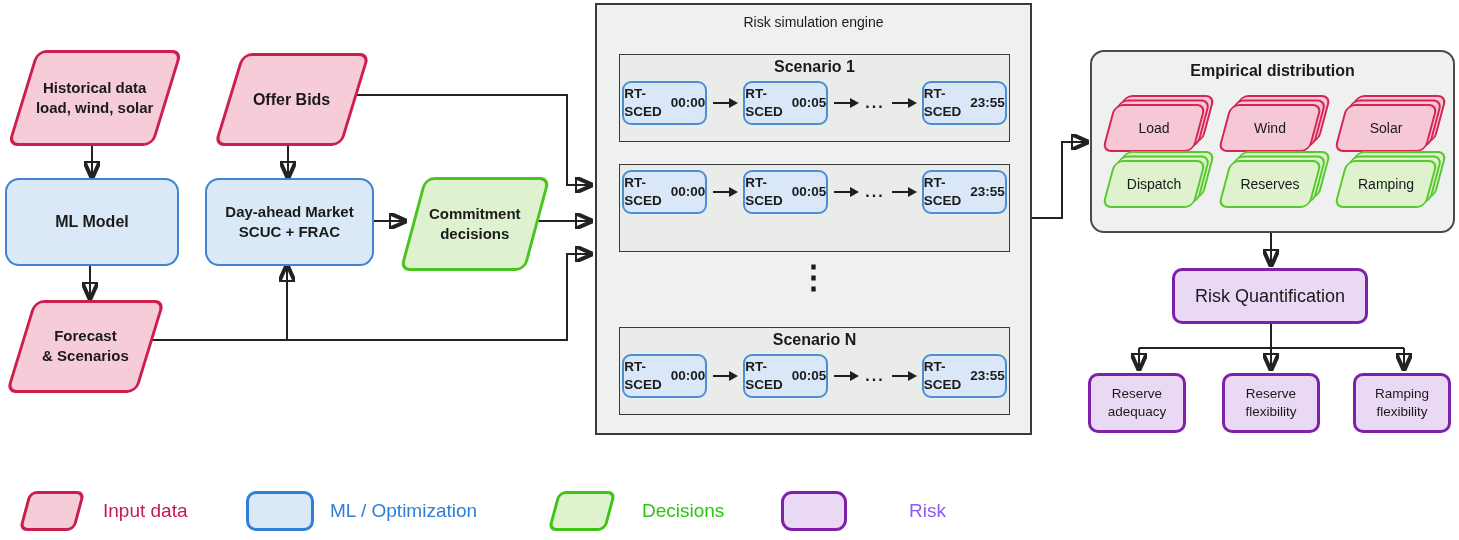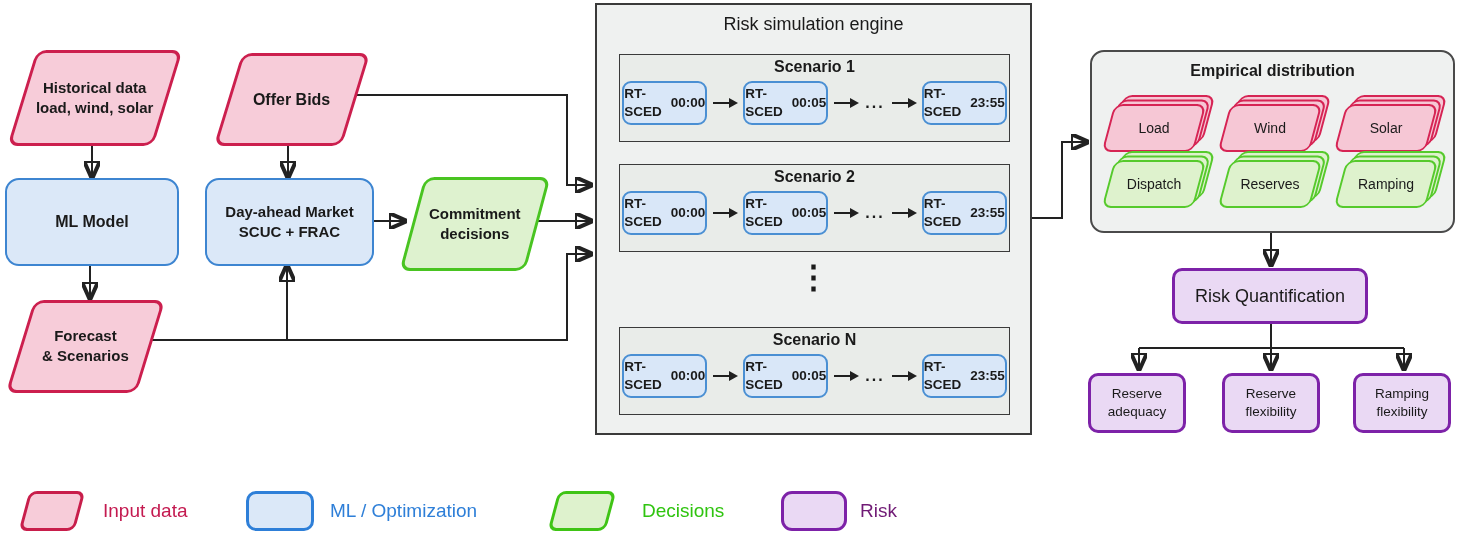--- a/index.html
+++ b/index.html
@@ -33,21 +33,21 @@
   #node-ml       { left:5px;   top:178px; width:170px; height:84px; font-size:16px; }
   #node-dayahead { left:205px; top:178px; width:165px; height:84px; font-size:15px; }
   #node-commit   { left:412px; top:177px; width:120px; height:88px; font-size:15px; }
   #node-forecast { left:20px;  top:300px; width:125px; height:87px; font-size:15px; }
 
   
   #engine {
     position:absolute; z-index:2; left:595px; top:3px; width:437px; height:432px;
     background:#eff1f0; border:2px solid #3a3a3a; box-sizing:border-box;
   }
-  .engine-title { text-align:center; font-size:18px; margin-top:9px; }
+  .engine-title { text-align:center; font-size:14px; margin-top:9px; }
   .scenario {
     position:absolute; left:22px; width:391px; height:88px;
     background:#e9ece9; border:1.5px solid #3a3a3a; box-sizing:border-box;
   }
   #scenario-0 { top:49px; } #scenario-1 { top:159px; } #scenario-2 { top:322px; }
   .scenario-title { text-align:center; font-weight:700; font-size:16px; margin-top:3px; }
   .steps { display:flex; align-items:center; justify-content:center; gap:6px; margin-top:5px; }
   .step {
     width:85px; height:44px; background:#d9e7f8; border:2px solid #4a8fd3; border-radius:9px;
     display:flex; flex-direction:row; align-items:center; justify-content:center;
@@ -96,21 +96,21 @@
   
   .legend-shape { position:absolute; z-index:2; top:491px; height:40px; box-sizing:border-box; }
   #leg-shape-0 { left:24px;  width:56px; background:#f7ccd9; border:3.5px solid #c81e4b; border-radius:8px;  transform:skewX(-15deg); }
   #leg-shape-1 { left:246px; width:68px; background:#dbe8f8; border:3.5px solid #2e7fd8; border-radius:10px; }
   #leg-shape-2 { left:553px; width:58px; background:#def2cd; border:3.5px solid #3fc415; border-radius:8px;  transform:skewX(-15deg); }
   #leg-shape-3 { left:781px; width:66px; background:#ead9f4; border:3.5px solid #7d22a8; border-radius:11px; }
   .legend-label { position:absolute; z-index:2; top:500px; font-size:19px; }
   #leg-label-0 { left:103px; color:#c41a50; }
   #leg-label-1 { left:330px; color:#2e7fd8; }
   #leg-label-2 { left:642px; color:#2fc40f; }
-  #leg-label-3 { left:860px; color:#701a75; }
+  #leg-label-3 { left:909px; color:#8b5cf6; }
 </style>
 </head>
 <body>
 
 <div class="canvas">
 
   <svg id="wires" viewBox="0 0 1459 540">
     <defs>
       <marker id="arr" markerWidth="9" markerHeight="8" refX="7.5" refY="4" orient="auto">
         <path d="M0,0 L9,4 L0,8 z" fill="#1a1a1a" stroke="none"></path>
@@ -187,21 +187,20 @@
         <span class="hdots">...</span>
         <span class="harrow"></span>
         <div class="step">
             <span>RT-SCED</span>
             <span>23:55</span>
           </div>
       </div>
     </div>
 
     <div id="scenario-1" class="scenario">
-      <div class="scenario-title">Scenario 2</div>
       <div class="steps">
         <div class="step">
             <span>RT-SCED</span>
             <span>00:00</span>
           </div>
         <span class="harrow"></span>
         <div class="step">
             <span>RT-SCED</span>
             <span>00:05</span>
           </div>

